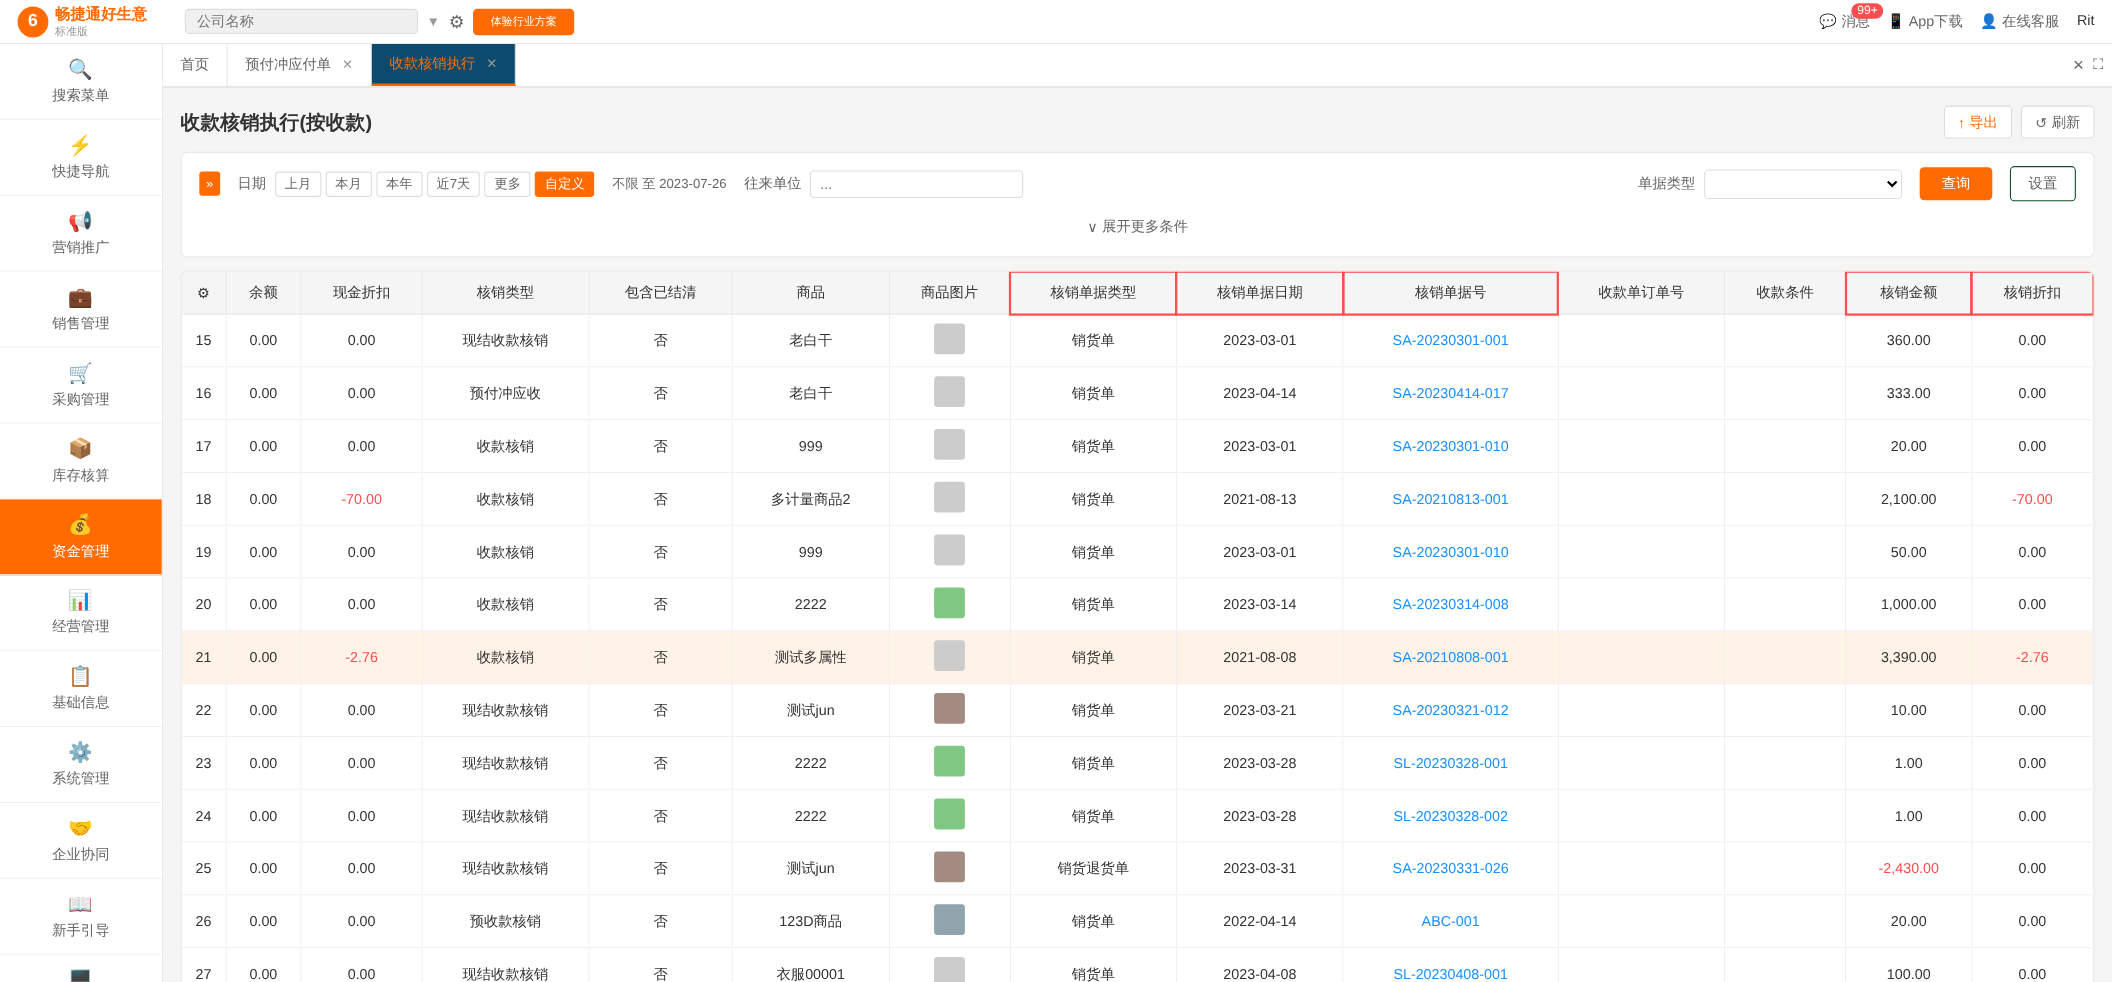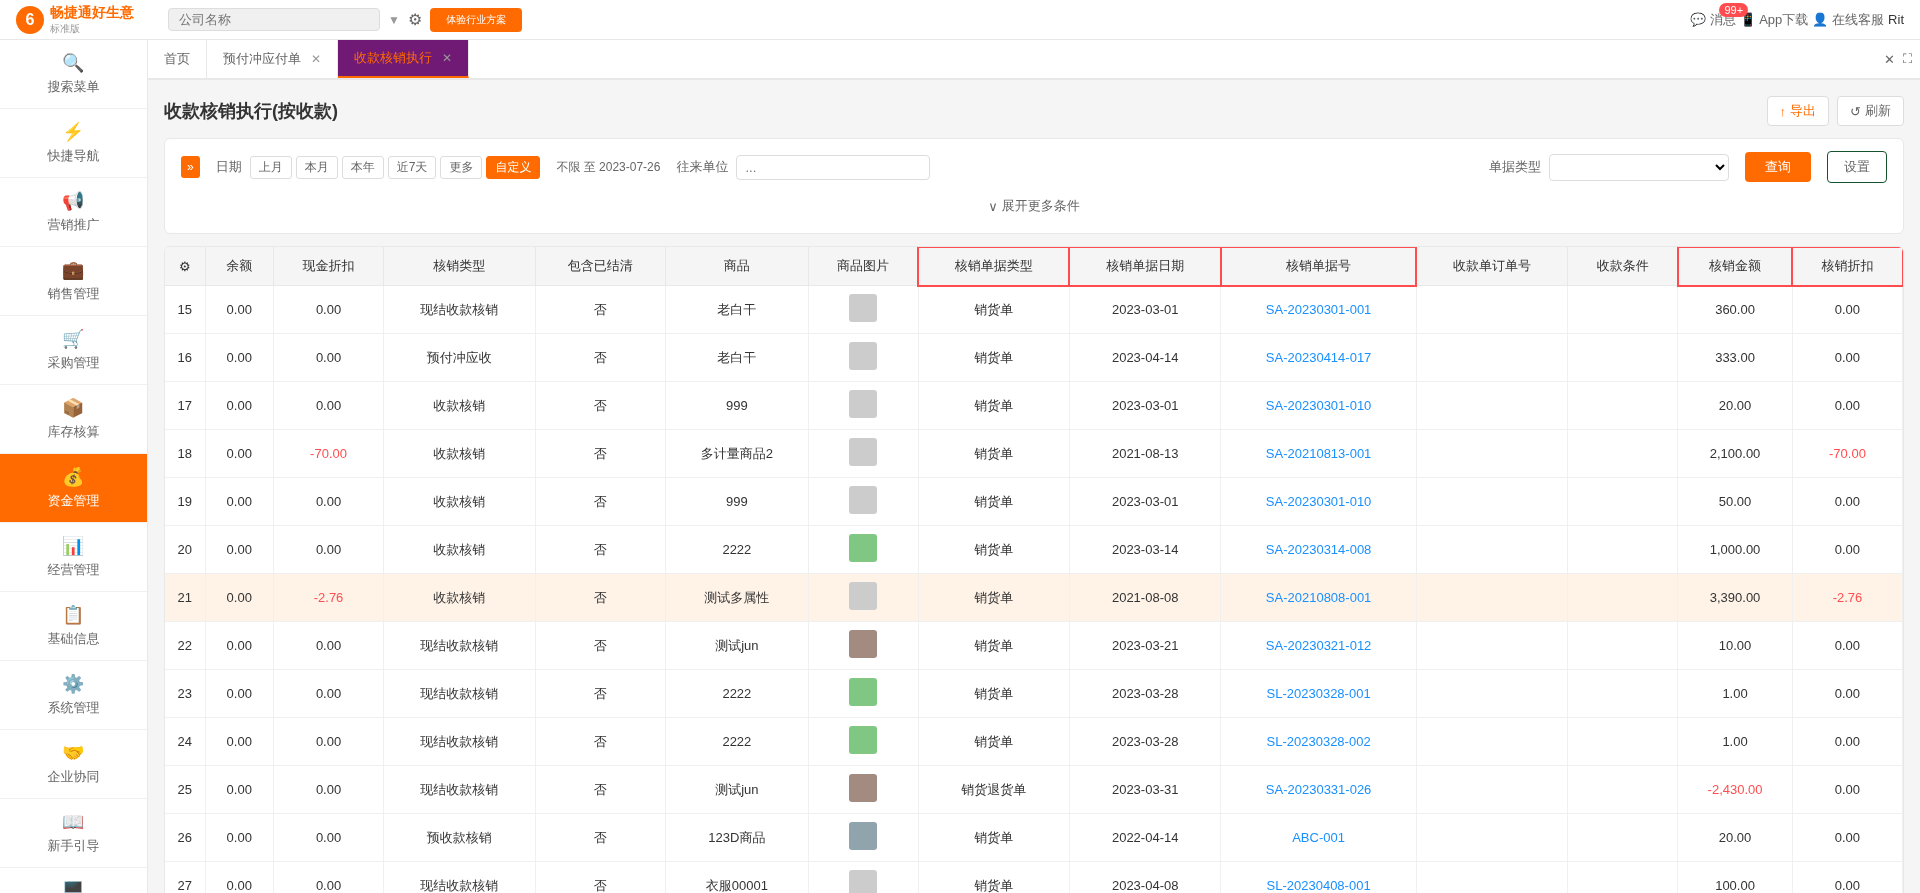--- a/index.html
+++ b/index.html
@@ -54,22 +54,21 @@
       background: #ff6b00;
       color: white;
       border: none;
       border-radius: 4px;
       padding: 5px 16px;
       font-size: 10px;
       cursor: pointer;
     }
     .top-bar-right {
       display: flex;
-      align-items: center;
-      gap: 4px;
+      gap: 16px;
       font-size: 13px;
       color: #666;
     }
     .badge-msg {
       position: relative;
       display: inline-block;
     }
     .badge-num {
       background: #ff4d4f;
       color: white;
@@ -134,21 +133,21 @@
       padding: 0 16px;
       cursor: pointer;
       font-size: 13px;
       color: #666;
       border-right: 1px solid #e8e8e8;
       gap: 6px;
       position: relative;
     }
     .tab-item.active {
       color: #ff6b00;
-      background: #701a75;
+      background: #0c4a6e;
       border-bottom: 2px solid #ff6b00;
       text-align: right;
     }
     .tab-close {
       font-size: 12px;
       color: #999;
       cursor: pointer;
       margin-left: 4px;
     }
     .tab-bar-right {

